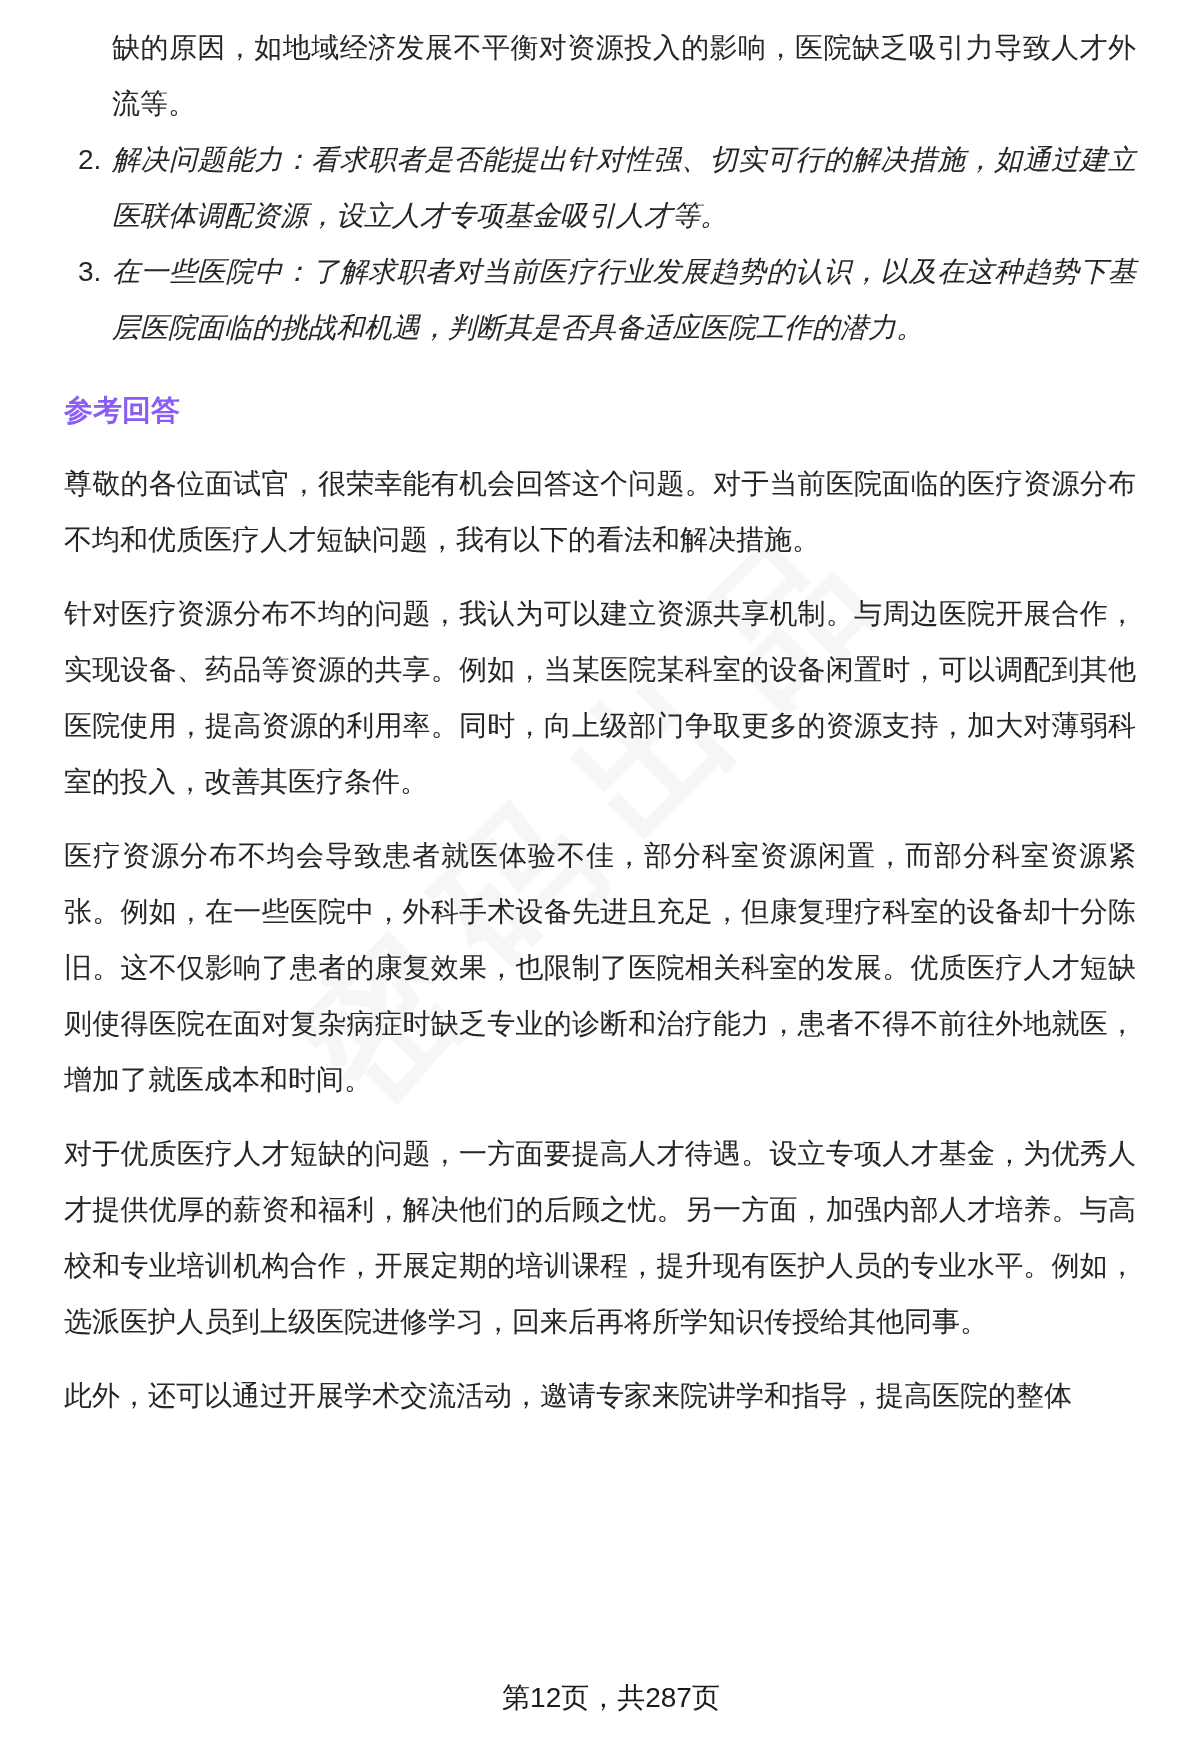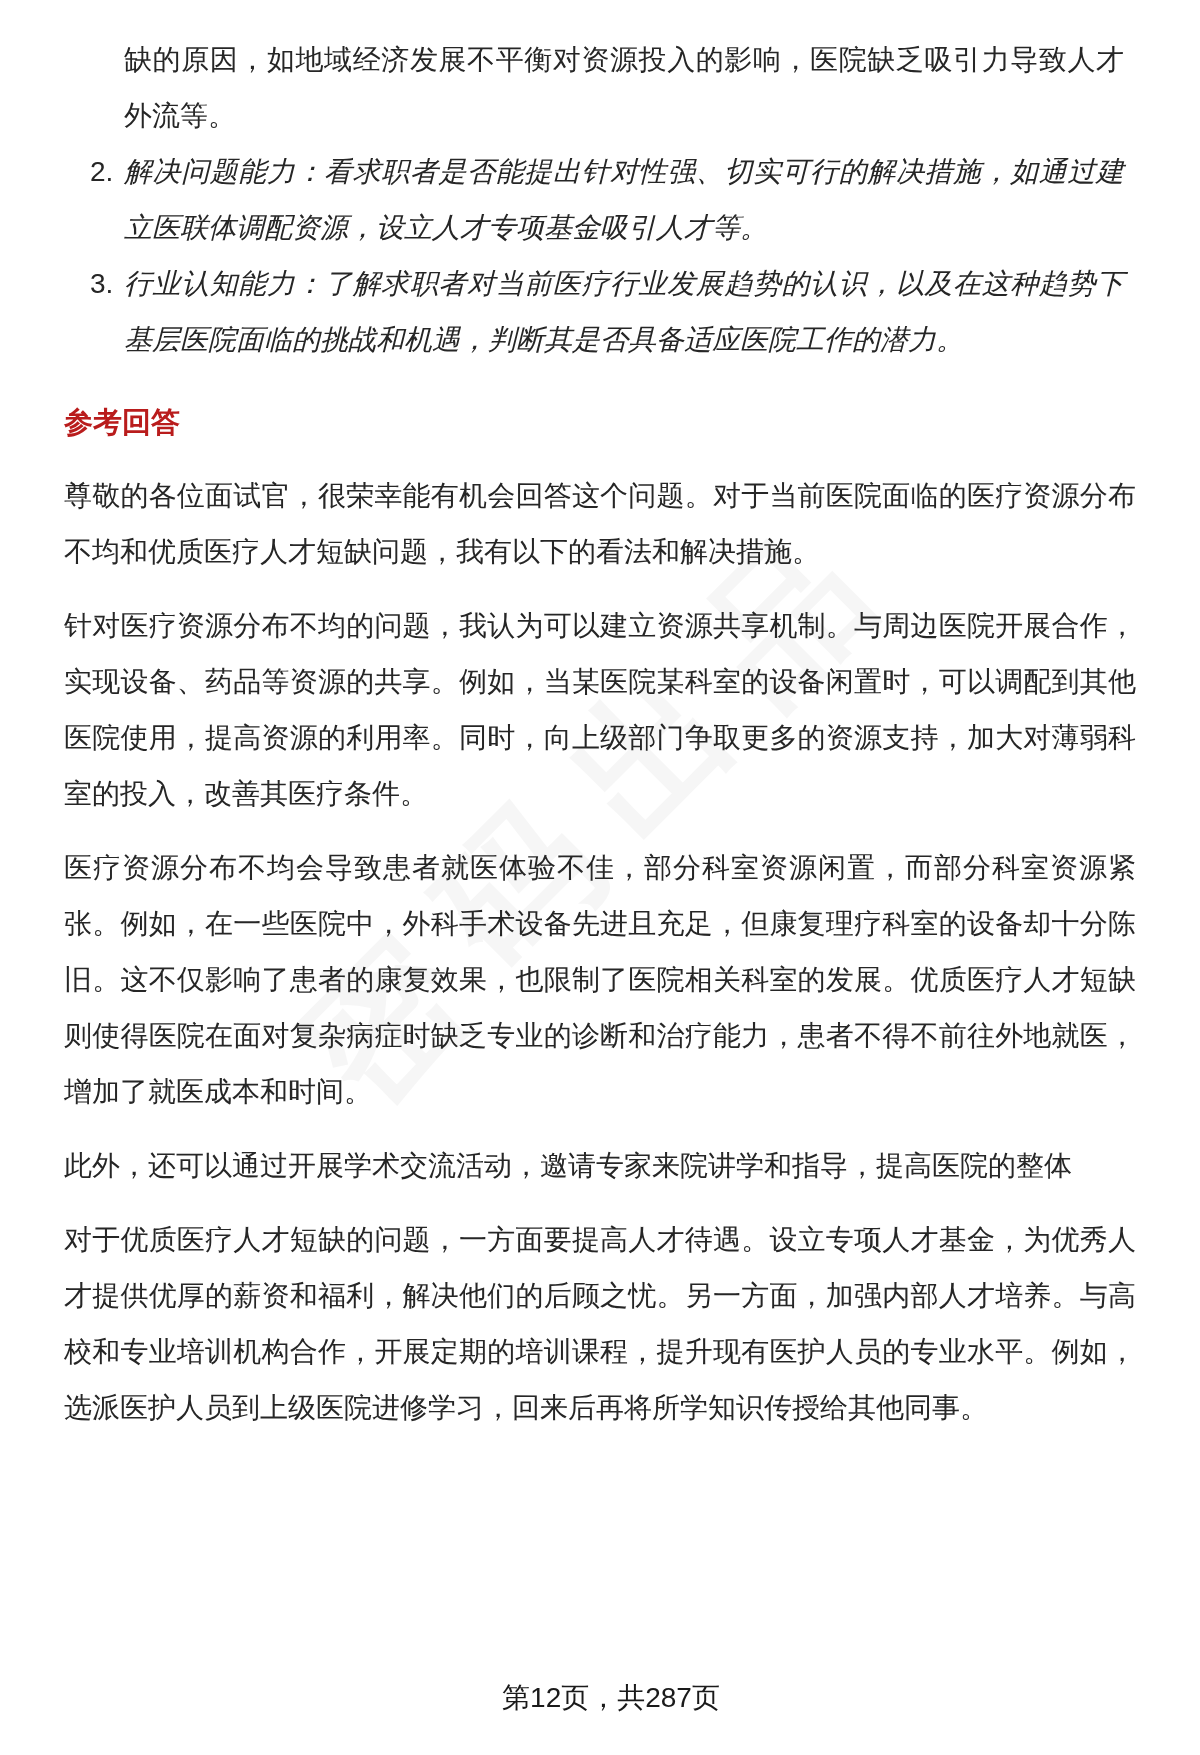--- a/index.html
+++ b/index.html
@@ -15,40 +15,40 @@
     color: #262626;
   }
   .content {
     position: relative;
     z-index: 2;
     padding: 20px 64px 0 64px;
     font-size: 28px;
     line-height: 56px;
     text-align: justify;
   }
-  .list-block { margin: 12px; }
+  .list-block { margin: 0; }
   .list-continuation {
     margin-left: 48px;
   }
   .list-item {
     display: flex;
     align-items: flex-start;
     margin-left: 14px;
   }
   .list-item .num {
     flex: 0 0 34px;
     text-align: left;
   }
   .list-item .item-text {
     flex: 1 1 auto;
     text-align: justify;
     font-style: italic;
   }
   .answer-heading {
-    color: #b91c1c;
+    color: #8b5cf6;
     font-weight: bold;
     font-size: 29px;
     margin: 26px 0 14px 0;
     line-height: 56px;
     text-align: left;
   }
   .para {
     margin: 18px 0;
   }
   .footer {
@@ -86,29 +86,29 @@
   <div class="content">
 
     <div class="list-block">
       <div class="list-continuation">缺的原因，如地域经济发展不平衡对资源投入的影响，医院缺乏吸引力导致人才外流等。</div>
       <div class="list-item">
         <span class="num">2.</span>
         <span class="item-text">解决问题能力：看求职者是否能提出针对性强、切实可行的解决措施，如通过建立医联体调配资源，设立人才专项基金吸引人才等。</span>
       </div>
       <div class="list-item">
         <span class="num">3.</span>
-        <span class="item-text">行业认知能力：了解求职者对当前医疗行业发展趋势的认识，以及在这种趋势下基层医院面临的挑战和机遇，判断其是否具备适应医院工作的潜力。</span>
+        <span class="item-text">在一些医院中：了解求职者对当前医疗行业发展趋势的认识，以及在这种趋势下基层医院面临的挑战和机遇，判断其是否具备适应医院工作的潜力。</span>
       </div>
     </div>
 
     <div class="answer-heading">参考回答</div>
 
     <p class="para">尊敬的各位面试官，很荣幸能有机会回答这个问题。对于当前医院面临的医疗资源分布不均和优质医疗人才短缺问题，我有以下的看法和解决措施。</p>
     <p class="para">针对医疗资源分布不均的问题，我认为可以建立资源共享机制。与周边医院开展合作，实现设备、药品等资源的共享。例如，当某医院某科室的设备闲置时，可以调配到其他医院使用，提高资源的利用率。同时，向上级部门争取更多的资源支持，加大对薄弱科室的投入，改善其医疗条件。</p>
     <p class="para">医疗资源分布不均会导致患者就医体验不佳，部分科室资源闲置，而部分科室资源紧张。例如，在一些医院中，外科手术设备先进且充足，但康复理疗科室的设备却十分陈旧。这不仅影响了患者的康复效果，也限制了医院相关科室的发展。优质医疗人才短缺则使得医院在面对复杂病症时缺乏专业的诊断和治疗能力，患者不得不前往外地就医，增加了就医成本和时间。</p>
+    <p class="para">对于优质医疗人才短缺的问题，一方面要提高人才待遇。设立专项人才基金，为优秀人才提供优厚的薪资和福利，解决他们的后顾之忧。另一方面，加强内部人才培养。与高校和专业培训机构合作，开展定期的培训课程，提升现有医护人员的专业水平。例如，选派医护人员到上级医院进修学习，回来后再将所学知识传授给其他同事。</p>
     <p class="para">此外，还可以通过开展学术交流活动，邀请专家来院讲学和指导，提高医院的整体</p>
-    <p class="para">对于优质医疗人才短缺的问题，一方面要提高人才待遇。设立专项人才基金，为优秀人才提供优厚的薪资和福利，解决他们的后顾之忧。另一方面，加强内部人才培养。与高校和专业培训机构合作，开展定期的培训课程，提升现有医护人员的专业水平。例如，选派医护人员到上级医院进修学习，回来后再将所学知识传授给其他同事。</p>
 
   </div>
 
   <div class="footer">第12页，共287页</div>
 
 </div>
 
 </body></html>

